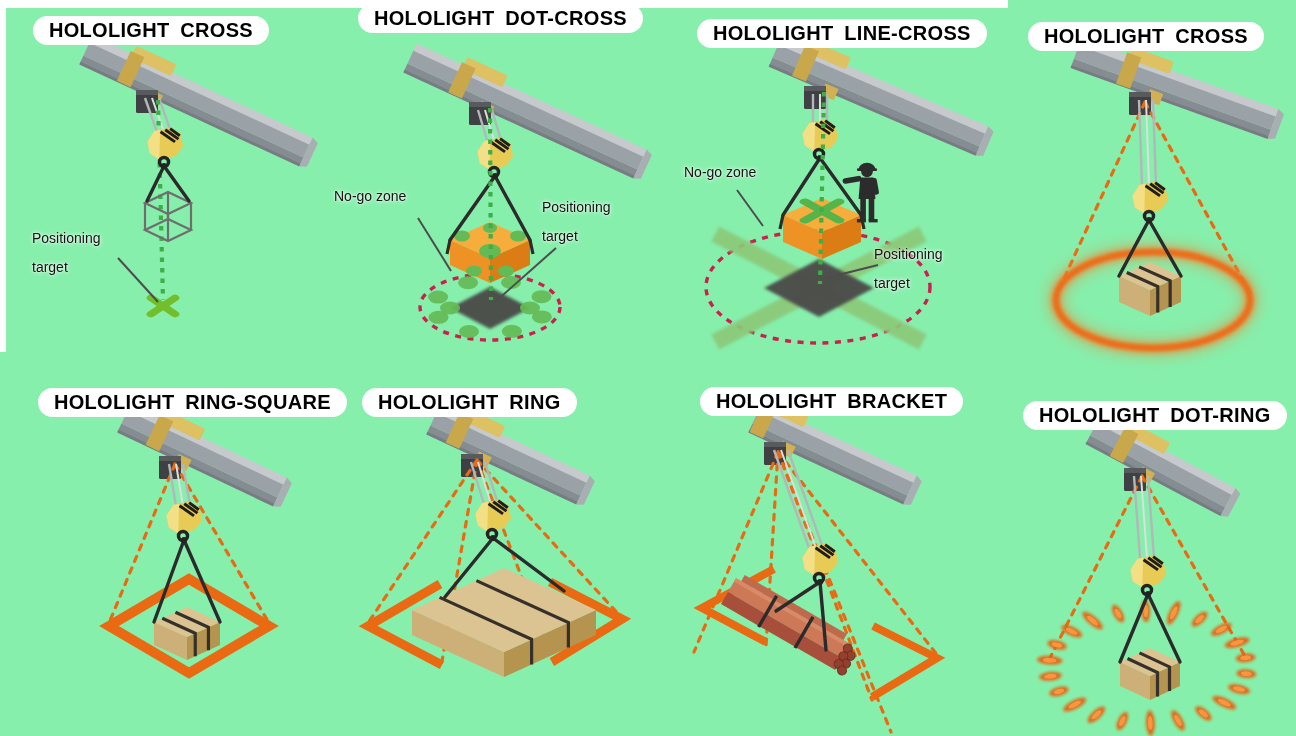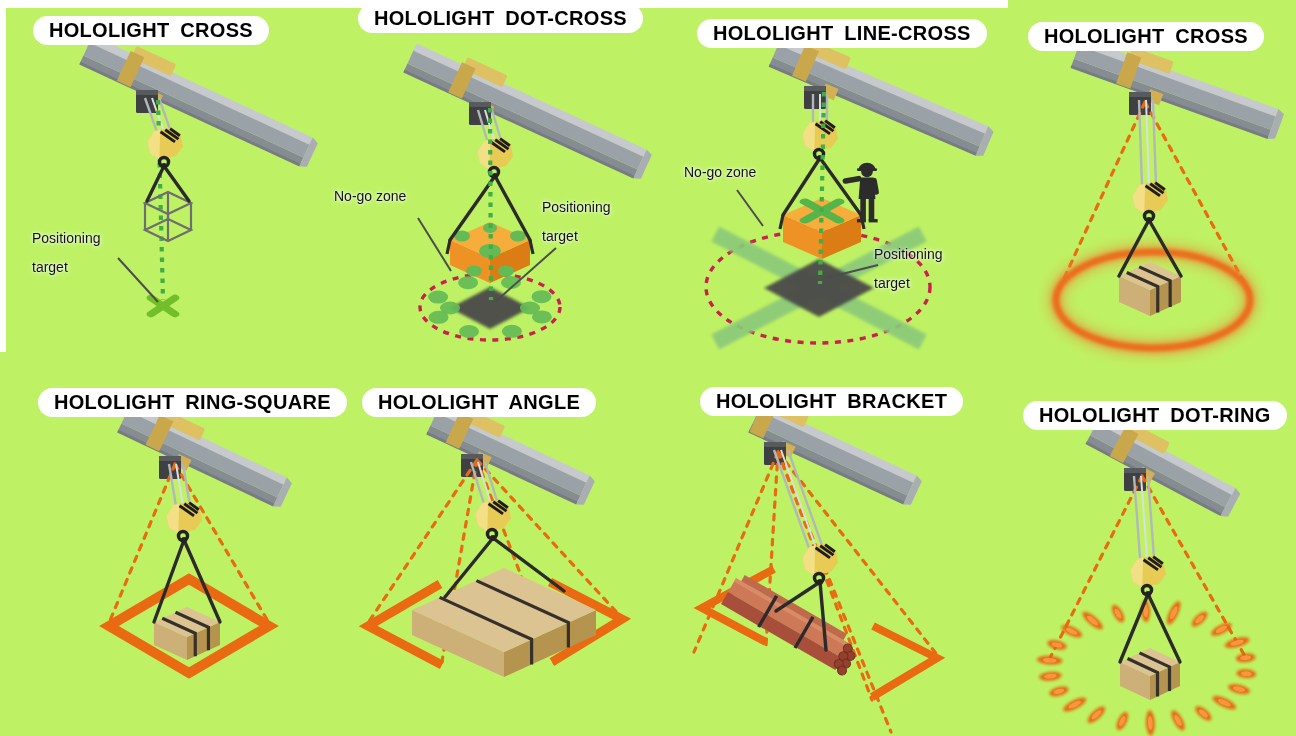--- a/index.html
+++ b/index.html
@@ -1,17 +1,17 @@
 <!DOCTYPE html>
 <html><head>
 <meta charset="utf-8">
 <style>
   html,body{margin:0;padding:0;background:#ffffff}
   .board{
-    position:relative;width:1296px;height:736px;background:#bef264;
+    position:relative;width:1296px;height:736px;background:#86efac;
     overflow:hidden;font-family:"Liberation Sans",sans-serif;
   }
   .artifact{position:absolute;background:#ffffff}
   .panel{position:absolute;width:324px;height:368px}
   .illustration{position:absolute;left:0;top:0;width:324px;height:368px}
   .illustration svg{position:absolute;left:0;top:0;overflow:visible}
   .pill{
     position:absolute;background:#ffffff;border-radius:17px;
     padding:3px 16px;font-weight:bold;font-size:20px;color:#000;
     letter-spacing:.3px;word-spacing:5px;white-space:nowrap;z-index:3;
@@ -462,21 +462,21 @@
       <g stroke="#1e1e1e" stroke-width="3">
         <line x1="-2" y1="-12" x2="10" y2="1"></line>
         <line x1="3" y1="-13" x2="14" y2="-1"></line>
         <line x1="8" y1="-13" x2="16" y2="-4"></line>
       </g>
     </g>
     <circle cx="168" cy="166" r="4.5" fill="none" stroke="#232323" stroke-width="3.5"></circle>
   </g>
         </svg>
       </div>
-    <div class="pill" style="left: 38px; top: 20px;">HOLOLIGHT ANGLE</div>
+    <div class="pill" style="left: 38px; top: 20px;">HOLOLIGHT RING</div>
   </section>
 
   <section class="panel" style="left: 648px; top: 368px;">
     <div class="illustration">
         <svg width="324" height="368" viewBox="0 0 324 368">
           <defs>
     <filter id="bracket-b1" x="-60%" y="-60%" width="220%" height="220%">
               <feGaussianBlur stdDeviation="1.4"></feGaussianBlur>
             </filter>
     <filter id="bracket-b2" x="-60%" y="-60%" width="220%" height="220%">

